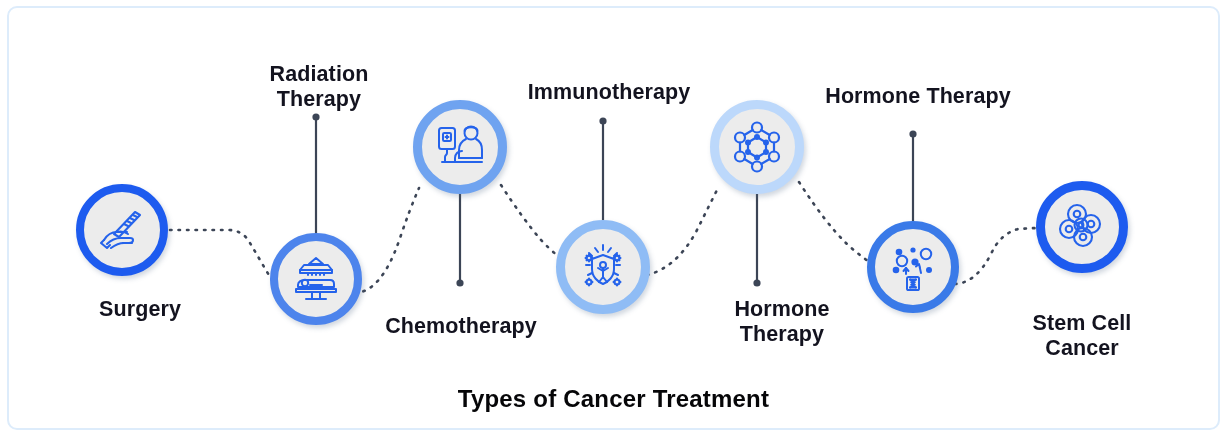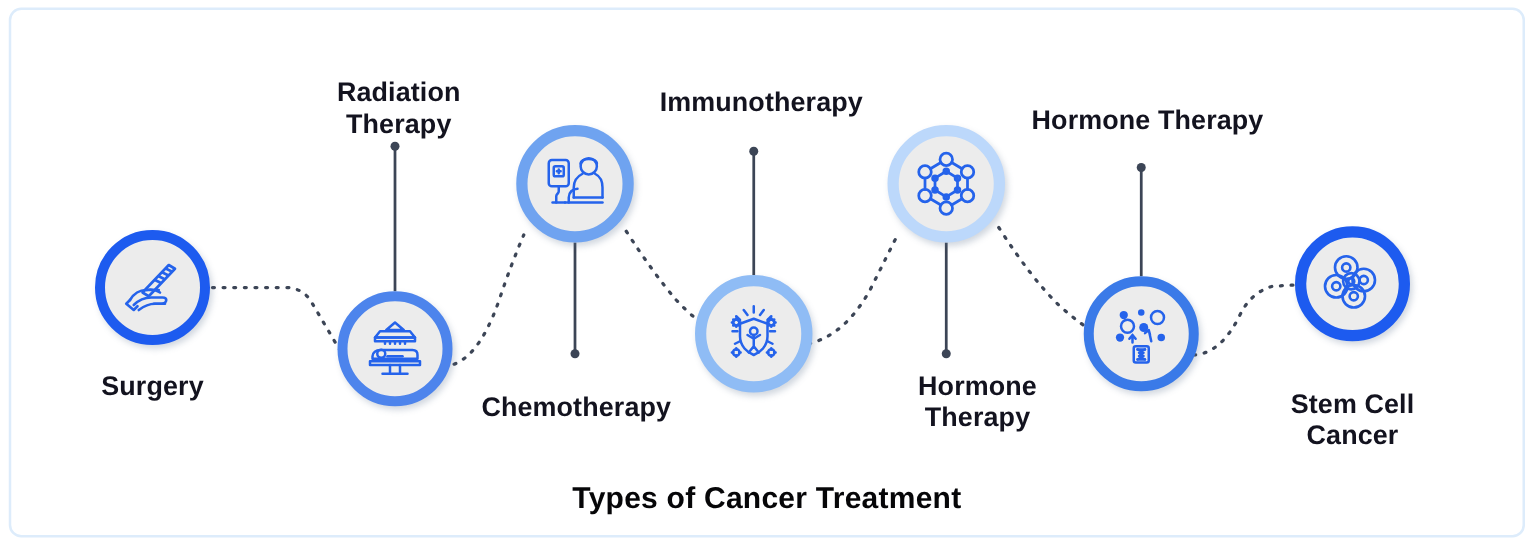--- a/index.html
+++ b/index.html
@@ -104,21 +104,21 @@
       <path d="M40 9 L45 12 L24 34 L19 31 Z"></path>
       <path d="M38 12 l4 2 M35 15 l4 2 M32 18 l4 2 M29 21 l4 2"></path>
       <path d="M9 37 c3 -5 8 -8 13 -8 l10 0"></path>
       <path d="M22 29 c4 -1 8 0 11 2"></path>
       <path d="M12 41 c4 -4 9 -6 14 -6 l9 0 c2 0 3 1 3 2 0 2 -2 3 -4 3 l-6 0"></path>
       <path d="M16 45 c4 -3 8 -5 13 -5 l8 0"></path>
       <path d="M9 37 l-3 3 6 5 3 -3"></path>
     </svg>
         </span>
       </div>
-      <div class="label" style="left: 122px; top: 297px;">Surgery</div>
+      <div class="label" style="left: 140px; top: 297px;">Surgery</div>
       <div class="node" style="left: 270px; top: 233px; width: 92px; height: 92px; border: 8px solid rgb(77, 132, 236); background: rgb(236, 236, 236);">
         <span>
     <svg width="56" height="52" viewBox="0 0 56 52" fill="none" stroke="#2563eb" stroke-width="2" stroke-linecap="round" stroke-linejoin="round">
       <path d="M28 5 l7 6 h-14 z"></path>
       <path d="M16 12 h24 l4 5 h-32 z"></path>
       <path d="M12 17 h32 v3 h-32 z"></path>
       <path d="M20 20 v2 M24 20 v2 M28 20 v2 M32 20 v2 M36 20 v2"></path>
       <path d="M10 32 c0 -3 3 -5 6 -5 h26 c3 0 4 2 4 4 v3 h-36 z"></path>
       <circle cx="17" cy="30" r="3.2"></circle>
       <path d="M22 32 h12"></path>
@@ -163,21 +163,21 @@
       <path d="M14 15.5 v1.2 M14 21.2 v1.2 M10.5 19 h1.2 M16.3 19 h1.2 M11.6 16.6 l0.9 0.9 M15.5 20.5 l0.9 0.9 M16.4 16.6 l-0.9 0.9 M12.5 20.5 l-0.9 0.9"></path>
       <circle cx="42" cy="19" r="2.6"></circle>
       <path d="M42 15.5 v1.2 M42 21.2 v1.2 M38.5 19 h1.2 M44.3 19 h1.2 M39.6 16.6 l0.9 0.9 M43.5 20.5 l0.9 0.9 M44.4 16.6 l-0.9 0.9 M40.5 20.5 l-0.9 0.9"></path>
       <circle cx="14" cy="43" r="2.6"></circle>
       <path d="M14 39.5 v1.2 M14 45.2 v1.2 M10.5 43 h1.2 M16.3 43 h1.2"></path>
       <circle cx="42" cy="43" r="2.6"></circle>
       <path d="M42 39.5 v1.2 M42 45.2 v1.2 M38.5 43 h1.2 M44.3 43 h1.2"></path>
     </svg>
         </span>
       </div>
-      <div class="label" style="left: 609px; top: 70px;">Immunotherapy</div>
+      <div class="label" style="left: 609px; top: 80px;">Immunotherapy</div>
       <div class="node" style="left: 710px; top: 100px; width: 94px; height: 94px; border: 9px solid rgb(188, 216, 251); background: rgb(236, 236, 236);">
         <span>
     <svg width="56" height="56" viewBox="0 0 56 56" fill="none" stroke="#2563eb" stroke-width="2.2" stroke-linecap="round" stroke-linejoin="round">
       <circle cx="28" cy="8.5" r="5"></circle>
       <circle cx="45" cy="18.5" r="5"></circle>
       <circle cx="45" cy="37.5" r="5"></circle>
       <circle cx="28" cy="47.5" r="5"></circle>
       <circle cx="11" cy="37.5" r="5"></circle>
       <circle cx="11" cy="18.5" r="5"></circle>
       <path d="M32.3 11 L40.7 16 M45 23.5 v9 M40.7 40 L32.3 45 M23.7 45 L15.3 40 M11 32.5 v-9 M15.3 16 L23.7 11"></path>

